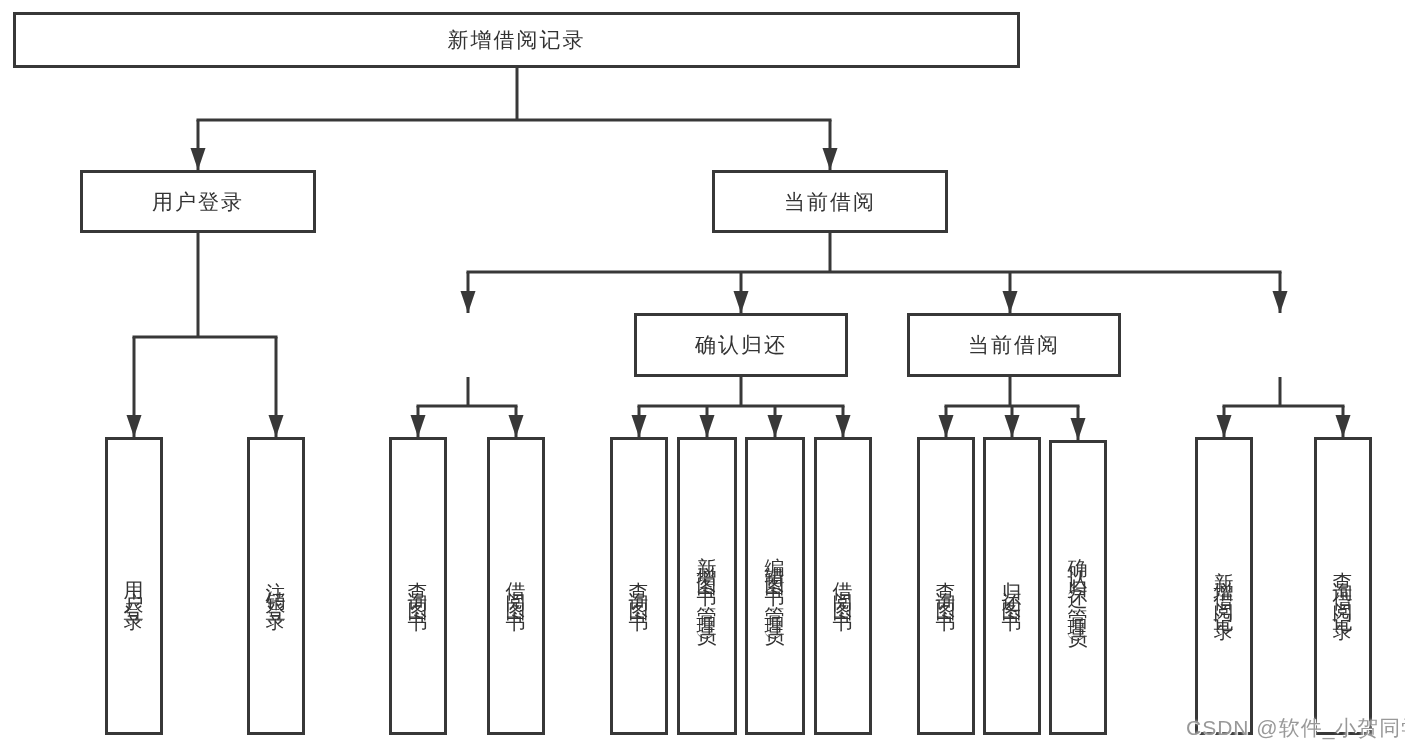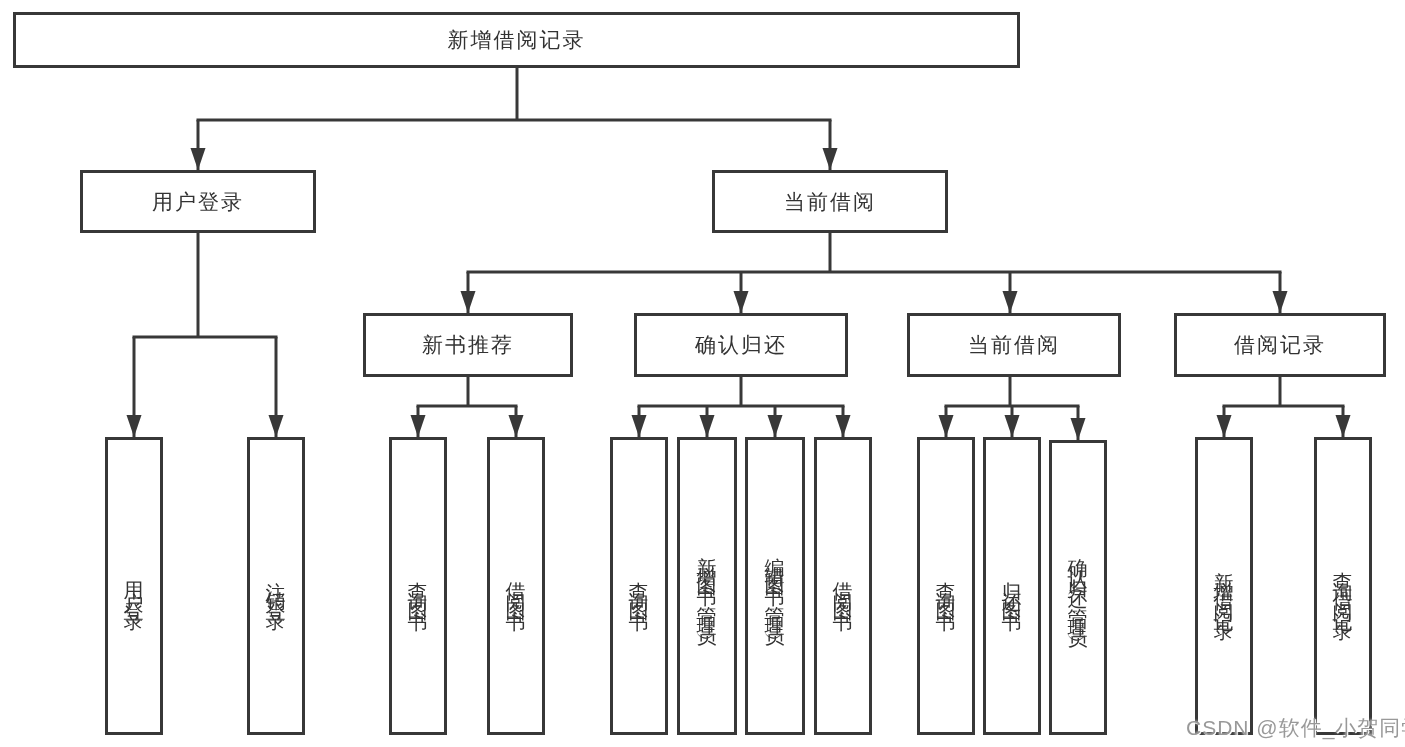--- a/index.html
+++ b/index.html
@@ -109,31 +109,25 @@
     <span>新增借阅记录</span>
   </div>
 
   <div class="box h" style="left:80px;top:170px;width:236px">
     <span>用户登录</span>
   </div>
   <div class="box h" style="left:712px;top:170px;width:236px">
     <span>当前借阅</span>
   </div>
 
-  <div class="box h" style="left:363px;top:313px;width:210px;height:64px">
-    <span>新书推荐</span>
-  </div>
   <div class="box h" style="left:634px;top:313px;width:214px;height:64px">
     <span>确认归还</span>
   </div>
   <div class="box h" style="left:907px;top:313px;width:214px;height:64px">
     <span>当前借阅</span>
-  </div>
-  <div class="box h" style="left:1174px;top:313px;width:212px;height:64px">
-    <span>借阅记录</span>
   </div>
 
   <div class="box v" style="left:105px">
     <span class="vtext">用户登录</span>
   </div>
   <div class="box v" style="left:247px">
     <span class="vtext">注销登录</span>
   </div>
 
   <div class="box v" style="left:389px">

